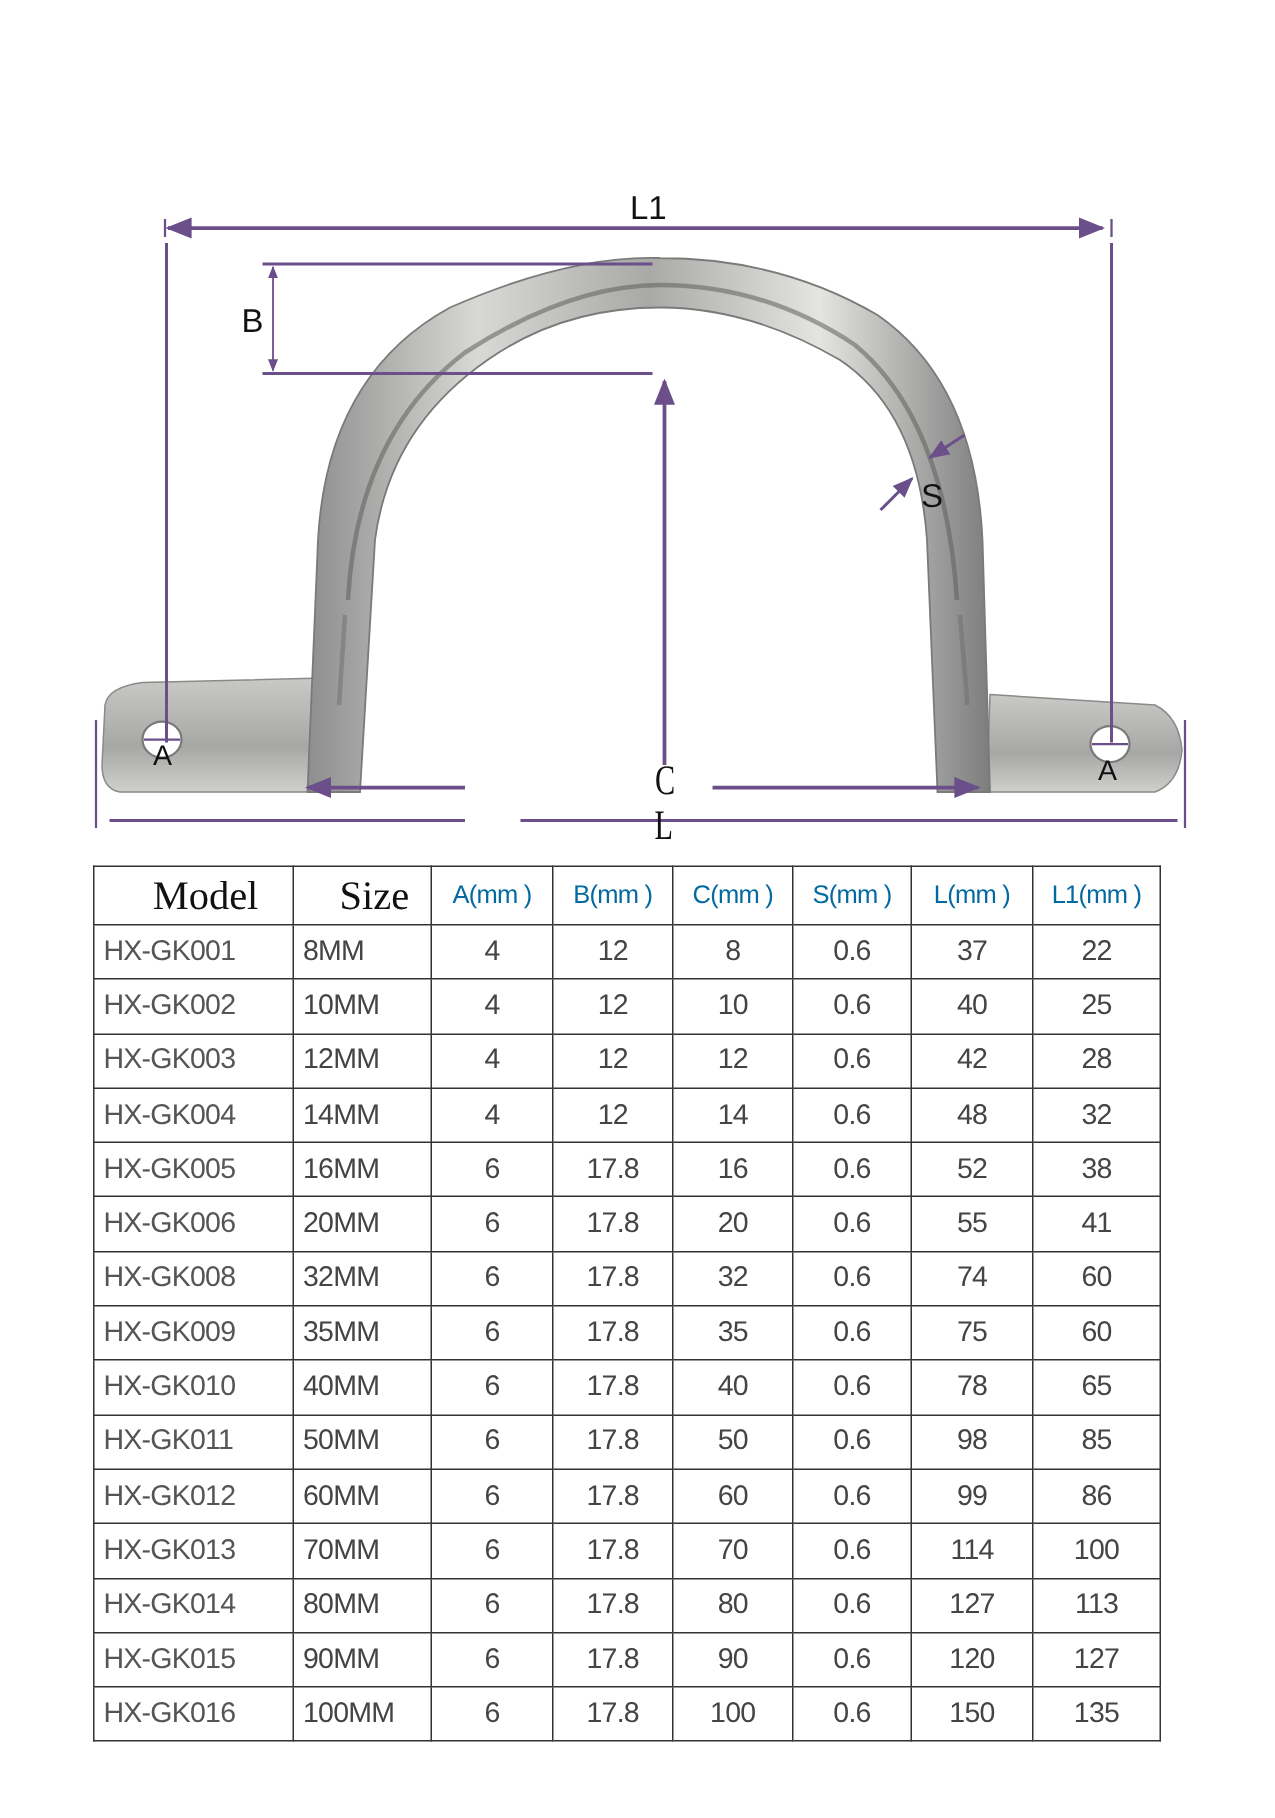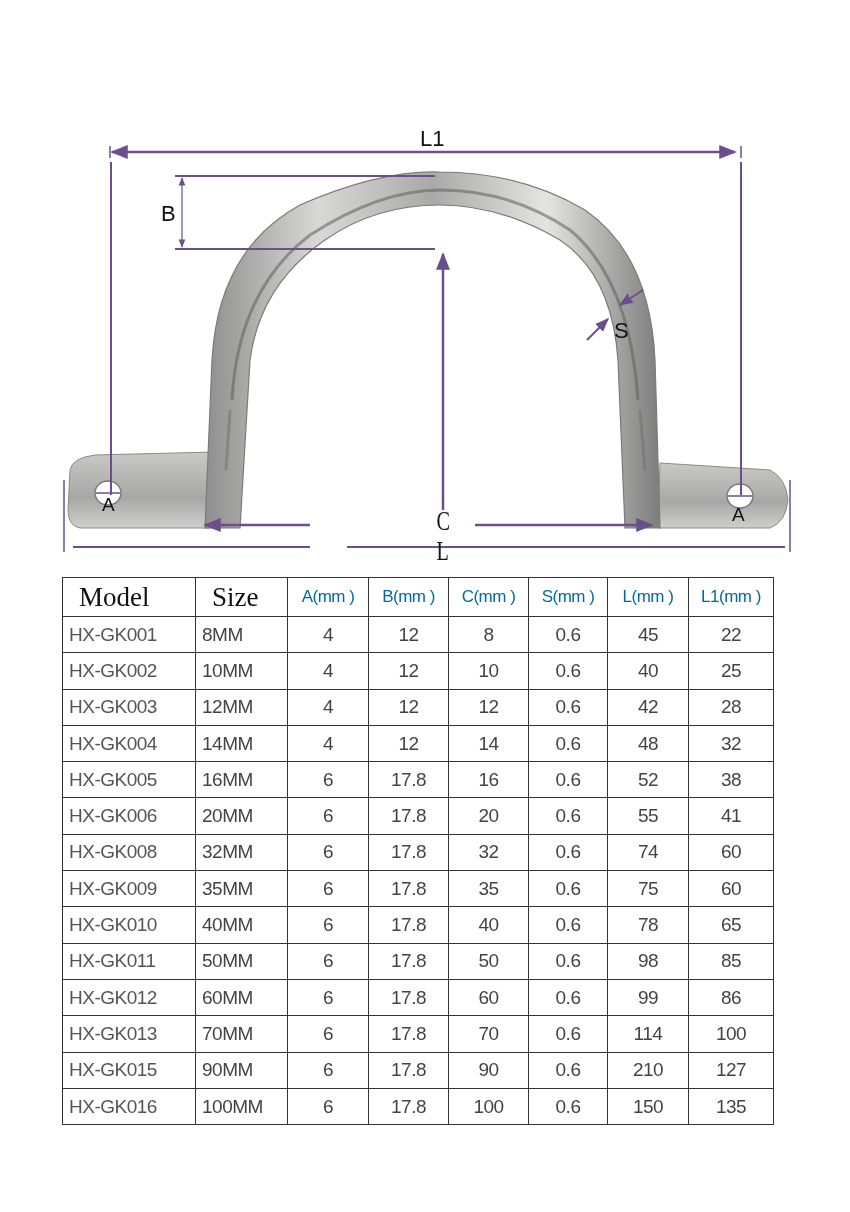--- a/index.html
+++ b/index.html
@@ -14,21 +14,21 @@
   }
   #spec-table th, #spec-table td {
     border: 1.5px solid #333;
     padding: 0; text-align: center; color: #444;
     font-family: "Liberation Sans", sans-serif;
     font-size: 19px; font-weight: normal; letter-spacing: -0.5px;
     white-space: nowrap; overflow: hidden;
   }
   #spec-table thead th { height: 38px; }
   #spec-table tbody td { height: 35.3px; }
-  #spec-table th.serif { font-family: "Liberation Serif", serif; font-size: 27px; color: #111; text-align: left; padding-left: 16px; letter-spacing: 0; }
+  #spec-table th.serif { font-family: "Liberation Serif", serif; font-size: 27px; color: #111; text-align: center; padding-left: 16px; letter-spacing: 0; }
   #spec-table th.unit { font-size: 17px; color: #0369a1; }
   #spec-table td.left { text-align: left; padding-left: 6px; }
   #spec-table td.model { color: #555; font-size: 19px; margin-left: 44px; }
 </style>
 </head>
 <body>
 
 <div id="diagram">
   <svg width="850" height="575" viewBox="0 0 850 575">
     <defs>
@@ -128,21 +128,21 @@
     </tr>
   </thead>
   <tbody id="spec-body">
       <tr>
         <td class="left model">HX-GK001</td>
         <td class="left">8MM</td>
         <td>4</td>
         <td>12</td>
         <td>8</td>
         <td>0.6</td>
-        <td>45</td>
+        <td>37</td>
         <td>22</td>
       </tr>
       <tr>
         <td class="left model">HX-GK002</td>
         <td class="left">10MM</td>
         <td>4</td>
         <td>12</td>
         <td>10</td>
         <td>0.6</td>
         <td>40</td>
@@ -242,27 +242,37 @@
         <td class="left model">HX-GK013</td>
         <td class="left">70MM</td>
         <td>6</td>
         <td>17.8</td>
         <td>70</td>
         <td>0.6</td>
         <td>114</td>
         <td>100</td>
       </tr>
       <tr>
+        <td class="left model">HX-GK014</td>
+        <td class="left">80MM</td>
+        <td>6</td>
+        <td>17.8</td>
+        <td>80</td>
+        <td>0.6</td>
+        <td>127</td>
+        <td>113</td>
+      </tr>
+      <tr>
         <td class="left model">HX-GK015</td>
         <td class="left">90MM</td>
         <td>6</td>
         <td>17.8</td>
         <td>90</td>
         <td>0.6</td>
-        <td>210</td>
+        <td>120</td>
         <td>127</td>
       </tr>
       <tr>
         <td class="left model">HX-GK016</td>
         <td class="left">100MM</td>
         <td>6</td>
         <td>17.8</td>
         <td>100</td>
         <td>0.6</td>
         <td>150</td>

